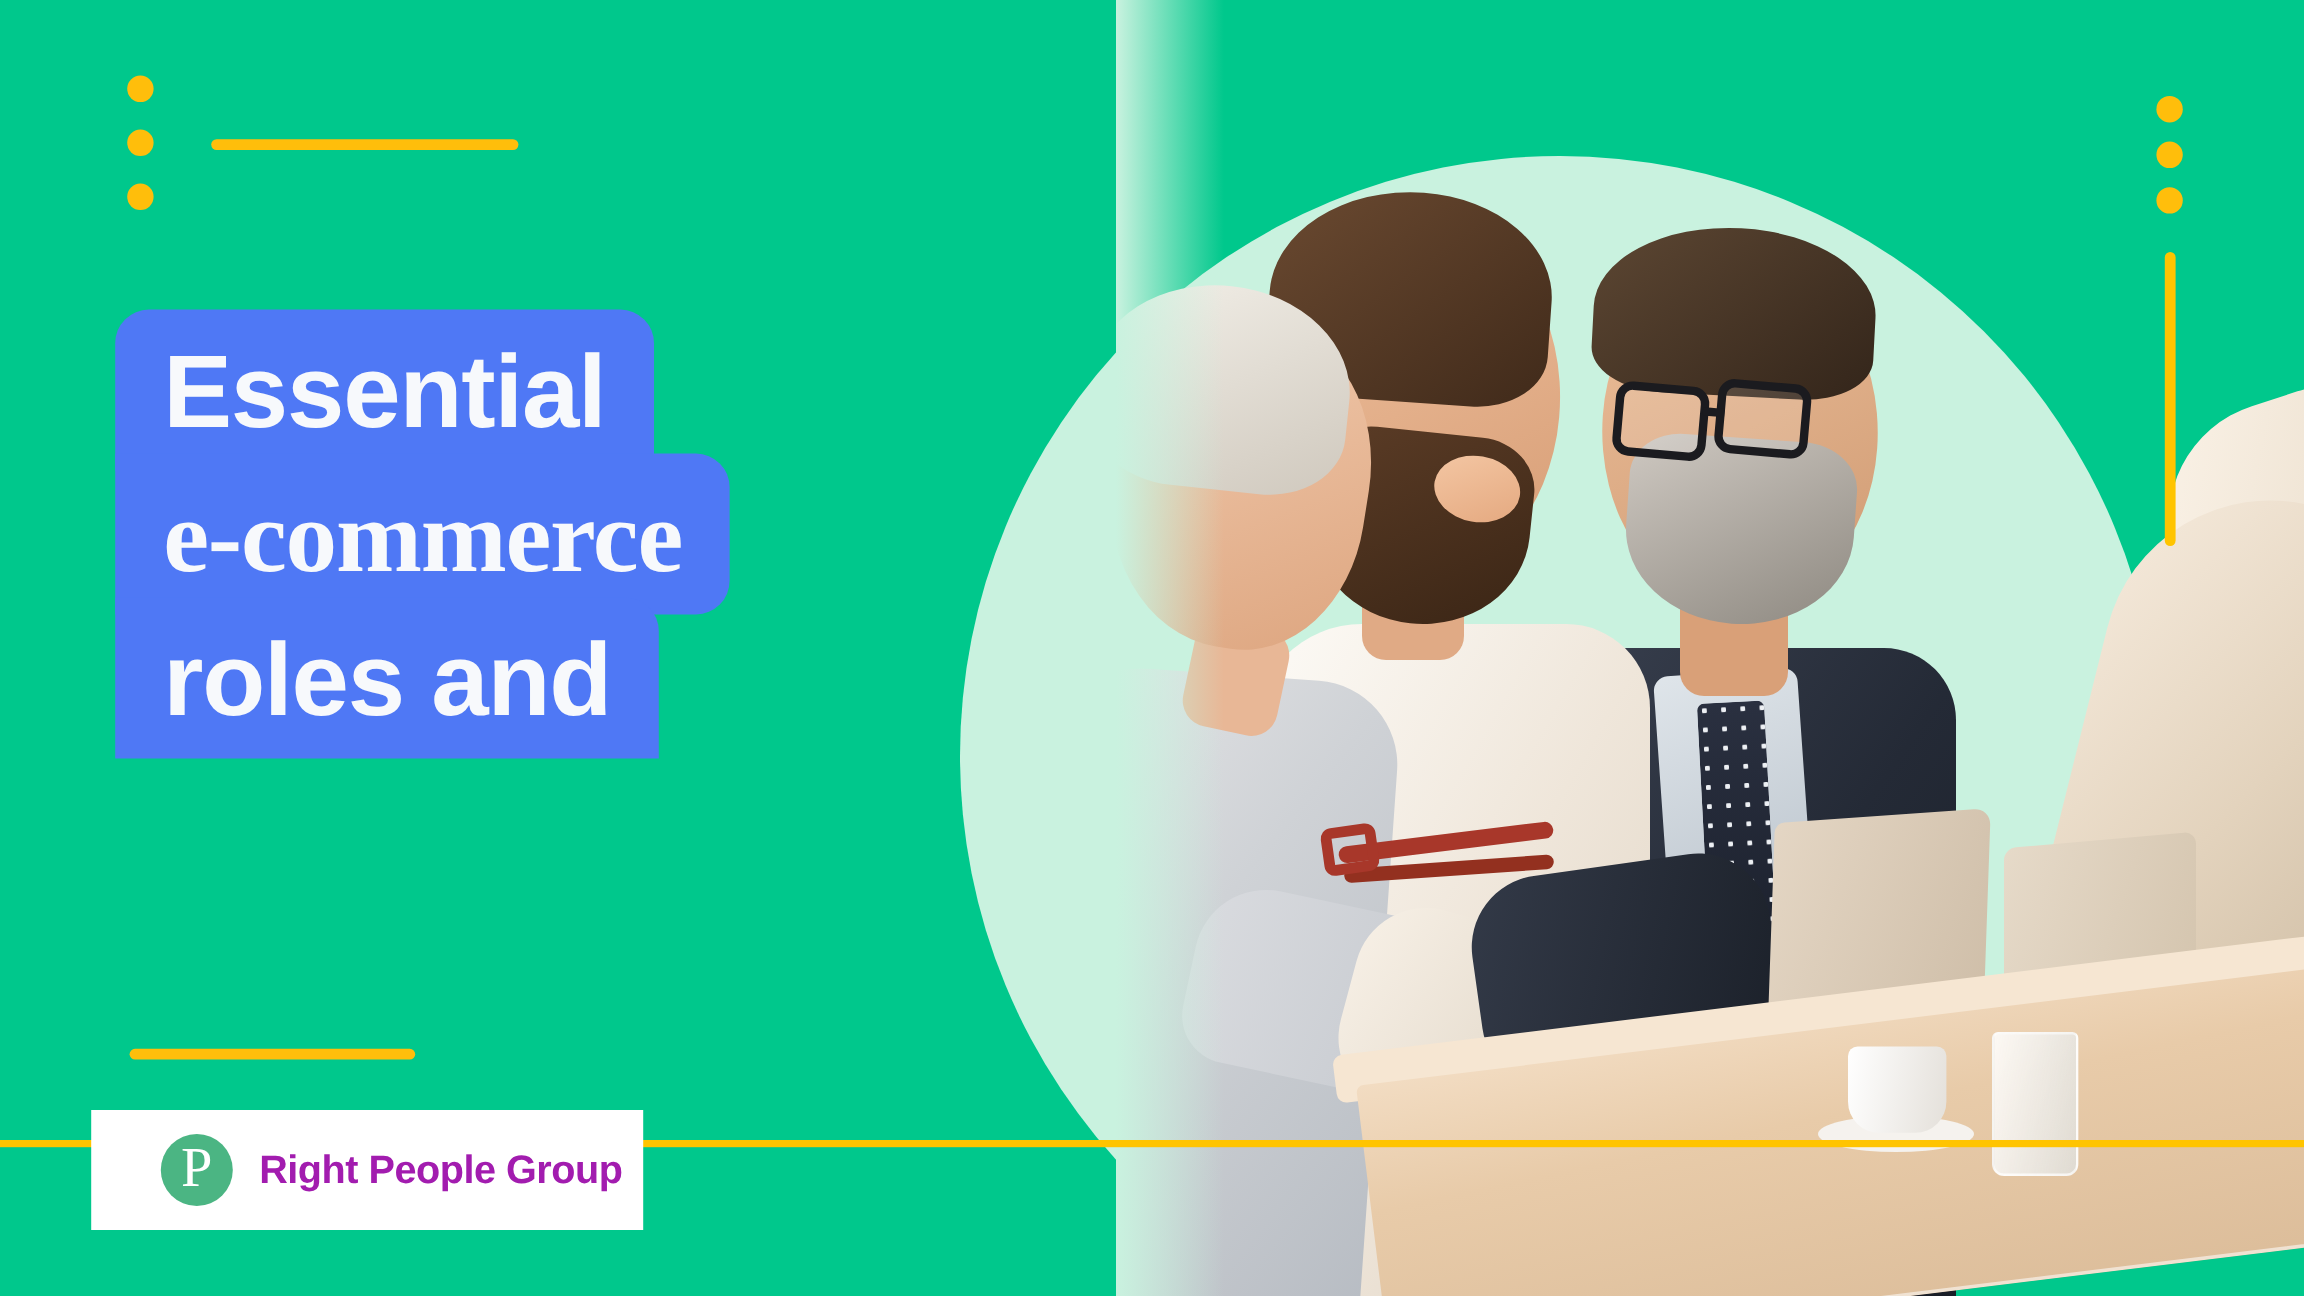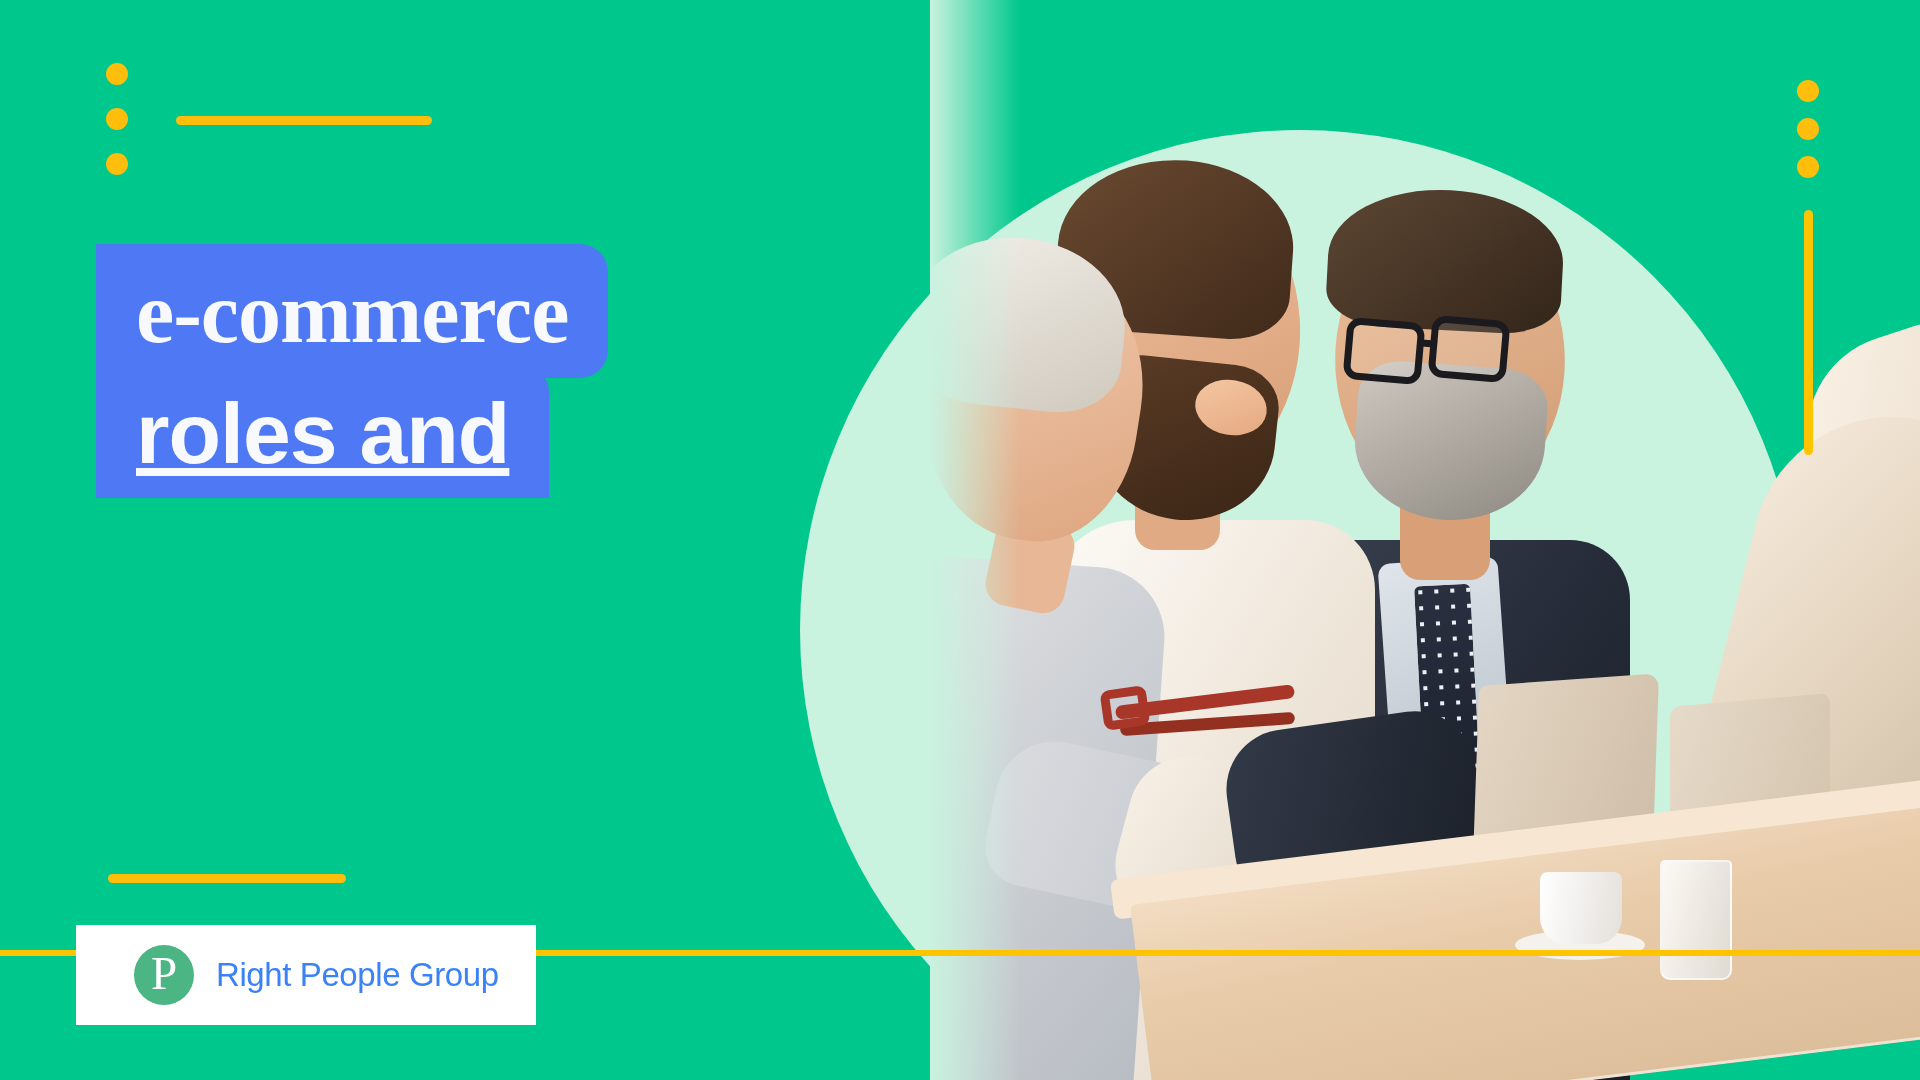--- a/index.html
+++ b/index.html
@@ -292,21 +292,21 @@
     font-size:86px;
     font-weight:700;
     letter-spacing:-1px;
     line-height:1;
     padding:26px 40px 22px 40px;
     width:max-content;
     position:relative;
   }
   .t1{border-radius:28px 28px 0 0;}
   .t2{border-radius:0 28px 28px 0;margin-top:-14px;font-family:Liberation Serif, serif;}
-  .t3{border-radius:0 28px 0 0;margin-top:-14px;text-decoration:underline;}
+  .t3{border-radius:0 28px 0 0;margin-top:-14px;}
   .t4{border-radius:0 28px 28px 28px;margin-top:-14px;}
 
   
   .logo-box{
     position:absolute;left:76px;top:925px;
     width:460px;height:100px;
     background:#FFFFFF;
     display:flex;align-items:center;
     padding-left:58px;
     z-index:6;
@@ -317,21 +317,21 @@
     display:flex;align-items:center;justify-content:center;
     flex:0 0 auto;
   }
   .logo-p{
     font-family:"Liberation Serif", serif;
     font-size:47px;color:#ffffff;line-height:1;
     margin-top:-4px;font-weight:400;
   }
   .logo-text{
     margin-left:22px;
-    font-size:33px;font-weight:400;color:#3b82f6;
+    font-size:33px;font-weight:700;color:#a21caf;
     letter-spacing:-.4px;white-space:nowrap;
   }
 </style>
 </head>
 <body>
 
 <div class="stage">
 
   <div class="bg-green"></div>
 
@@ -404,20 +404,21 @@
   <div class="dot" style="left:1797px;top:118px;"></div>
   <div class="dot" style="left:1797px;top:156px;"></div>
 
   <div class="bar-v" style="left:1804px;top:210px;height:245px;"></div>
 
   <div class="bar-h" style="left:108px;top:874px;width:238px;"></div>
 
   <div class="hairline" style="top:950px;"></div>
 
   <div class="title-wrap">
+    <span class="tline t1">Essential</span>
     <span class="tline t2">e-commerce</span>
     <span class="tline t3">roles and</span>
   </div>
 
   <div class="logo-box">
     <div class="logo-mark">
       <span class="logo-p">P</span>
     </div>
     <div class="logo-text">Right People Group</div>
   </div>

